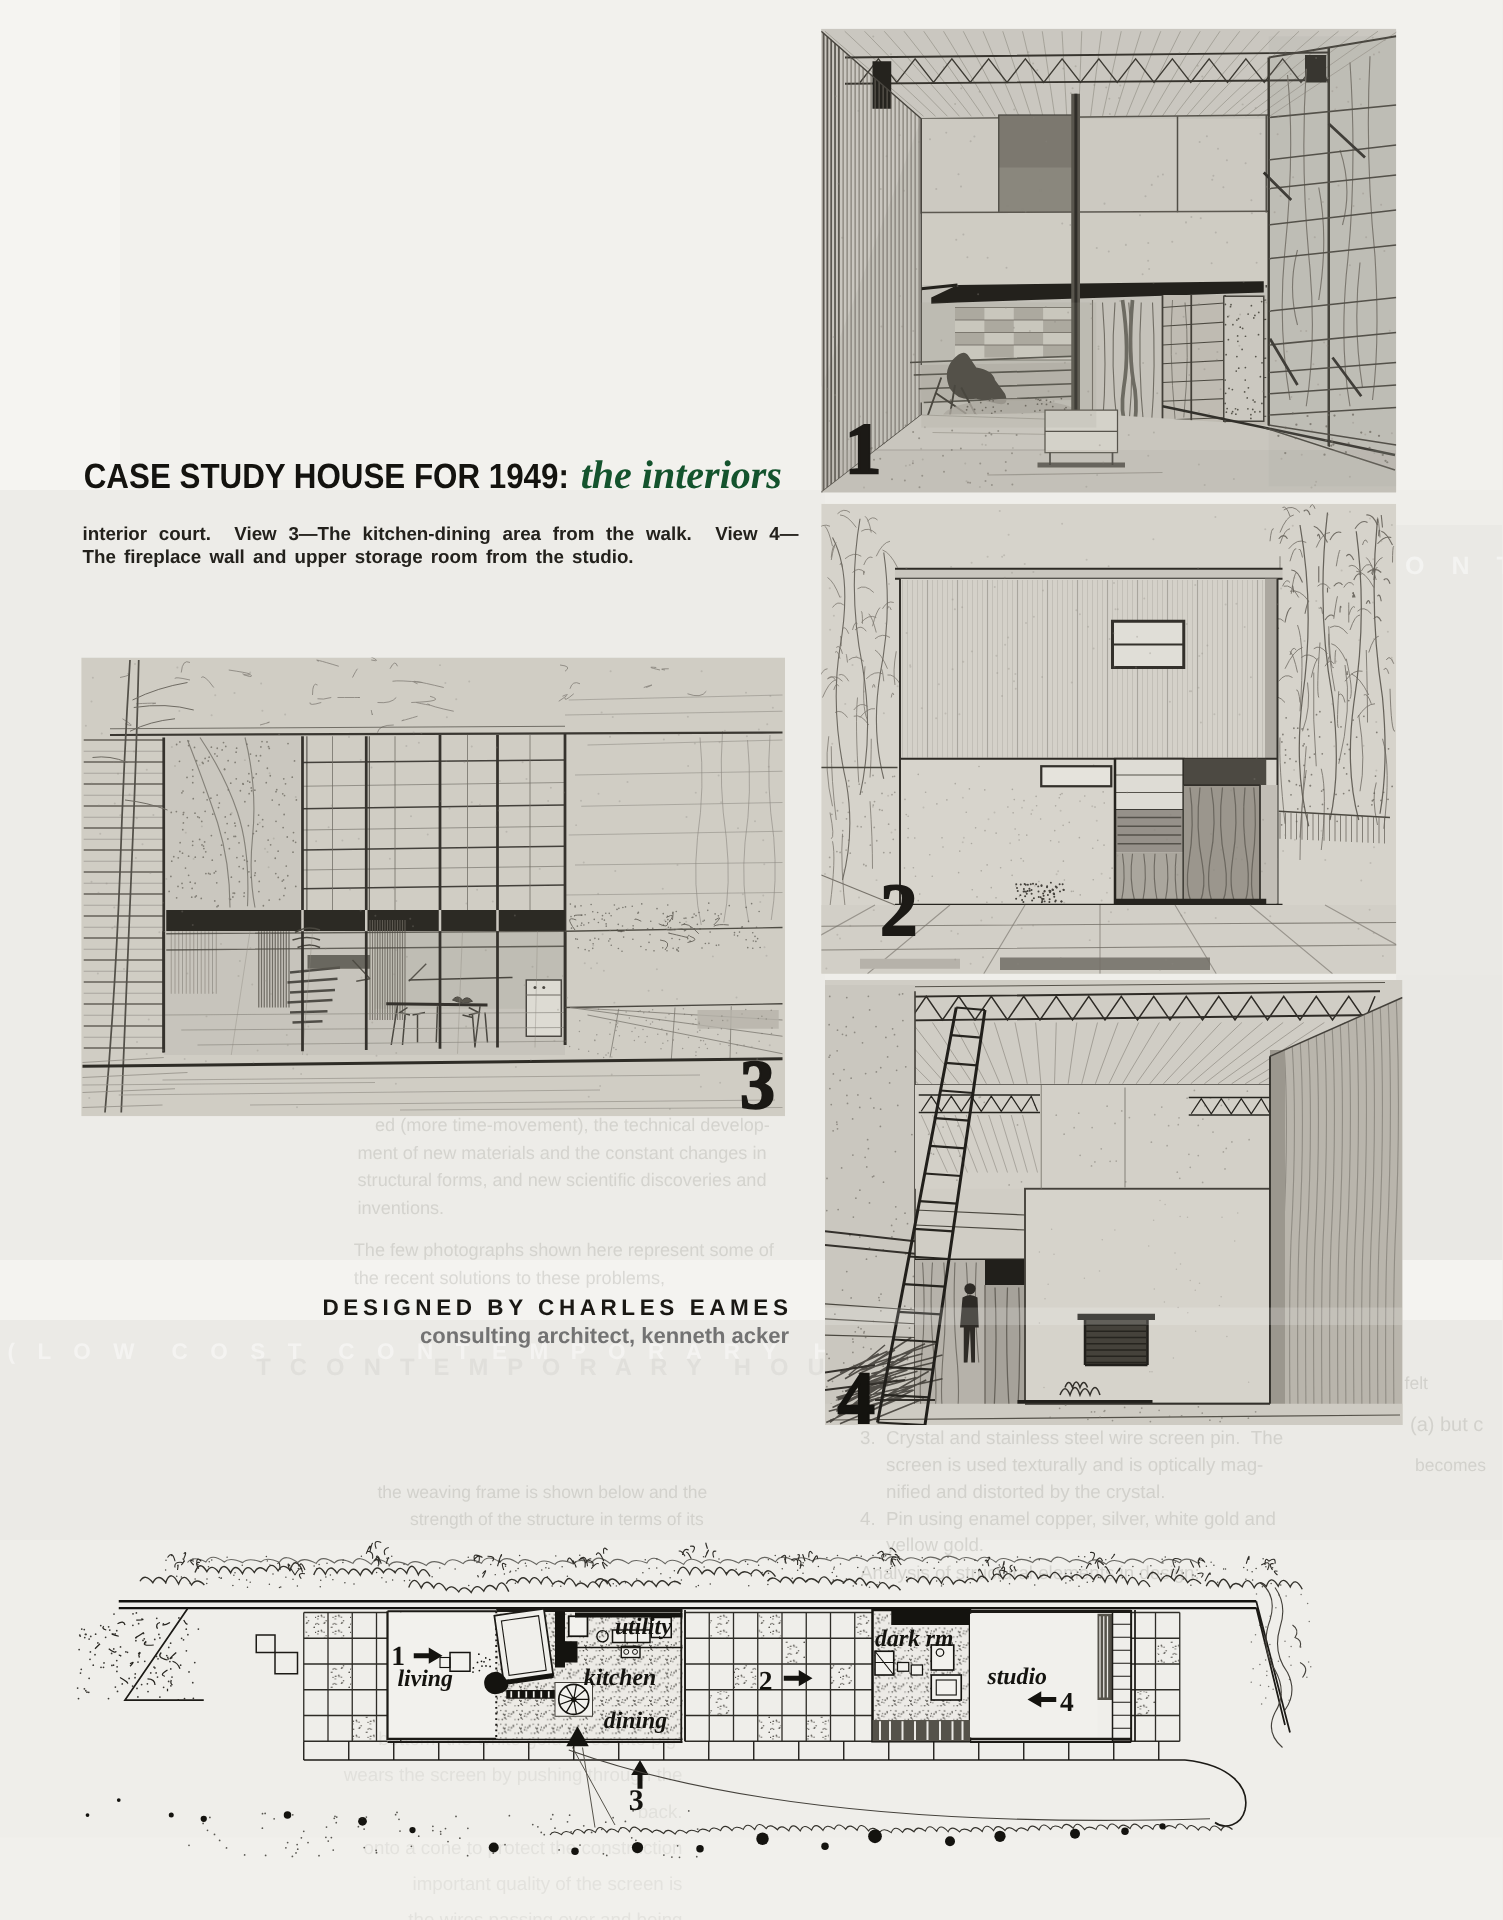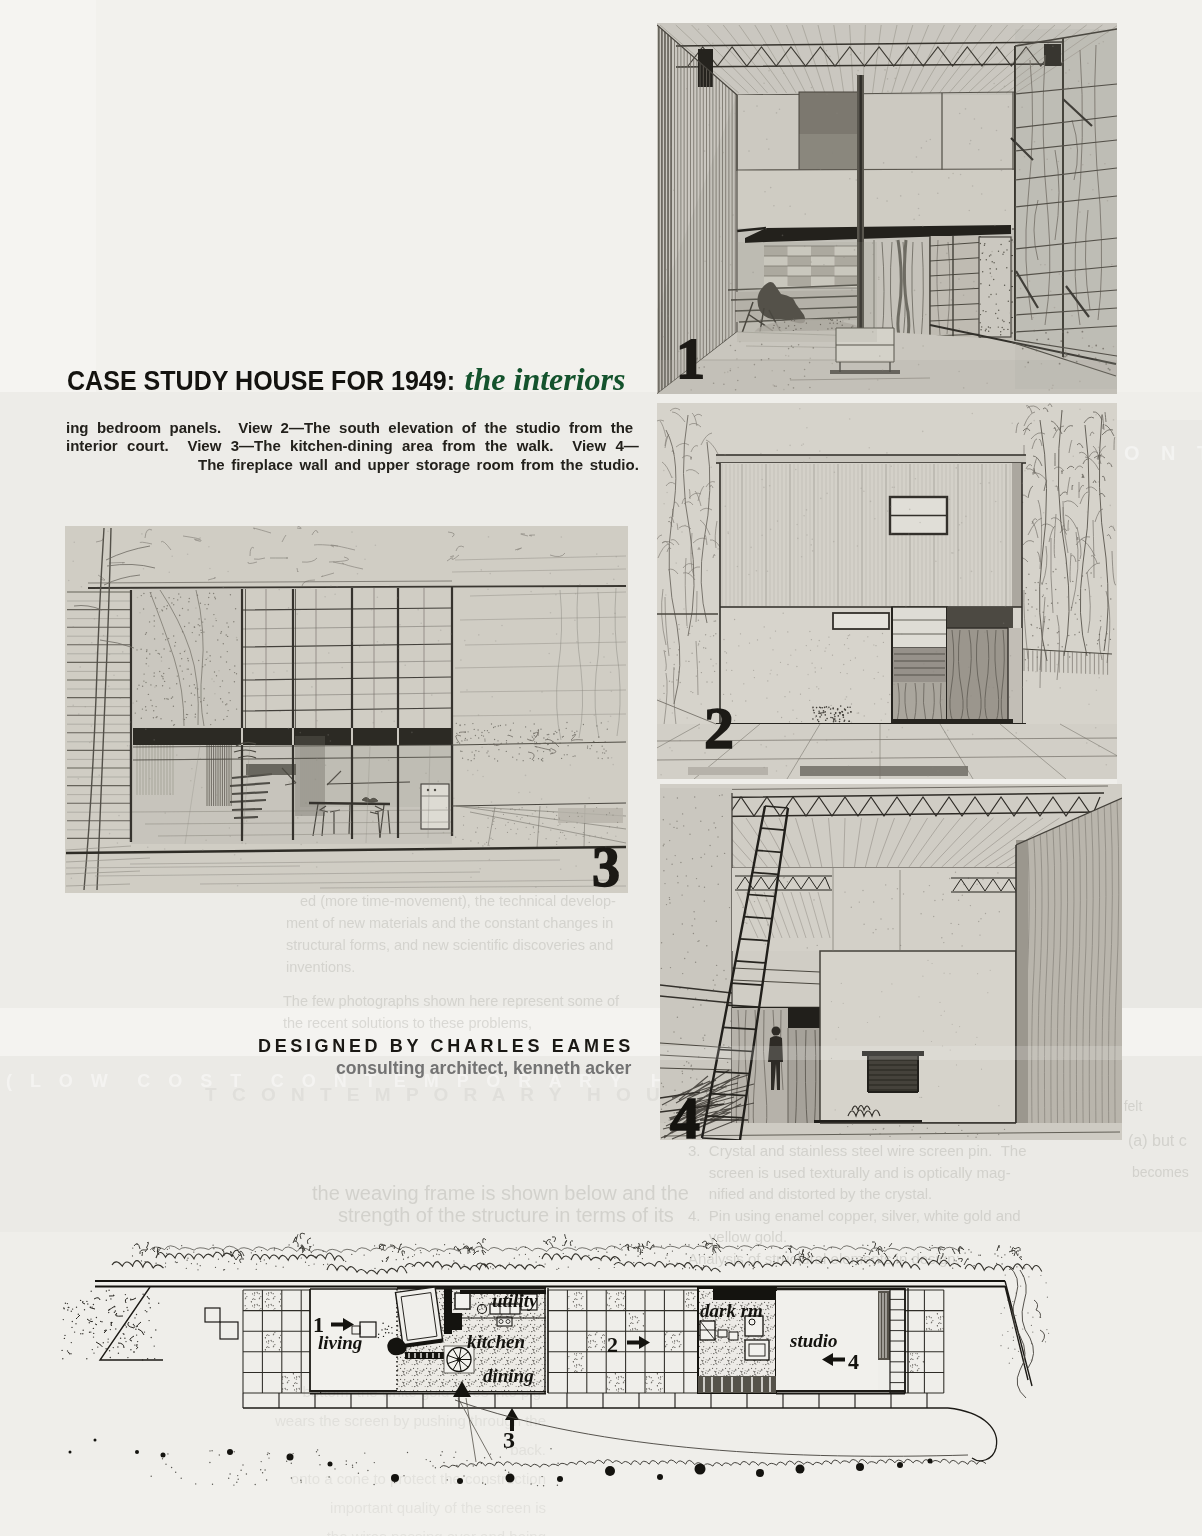--- a/index.html
+++ b/index.html
@@ -20,23 +20,22 @@
 <div class="abs" style="left:0;top:1008px;width:1202px;height:48px;background:#f4f3f0;"></div>
 <div class="abs" style="left:0;top:1056px;width:1202px;height:176px;background:#ebeae6;"></div>
 <div class="abs" style="left:0;top:1232px;width:1202px;height:238px;background:#efeeea;"></div>
 <div class="abs" style="left:0;top:1470px;width:1202px;height:66px;background:#f1f0ec;"></div>
 
 <div class="abs" style="left:67px;top:363px;white-space:nowrap;line-height:1;">
   <span style="display:inline-block;transform:scaleX(0.895);transform-origin:0 0;font-weight:bold;font-size:28px;color:#14130f;">CASE STUDY HOUSE FOR 1949:</span><span style="display:inline-block;font-family:'Liberation Serif',serif;font-style:italic;font-weight:bold;font-size:32px;color:#14532d;margin-left:-36px;">the interiors</span>
 </div>
 
 <div class="abs" style="left:66px;top:419px;font-weight:bold;font-size:15px;line-height:18.3px;color:#23211c;white-space:nowrap;">
-<span style="display:block;word-spacing:4.3px;">ing bedroom panels.&nbsp;&nbsp;View 2—The south elevation of the studio from the</span>
 <span style="display:block;word-spacing:5.2px;">interior court.&nbsp;&nbsp;View 3—The kitchen-dining area from the walk.&nbsp;&nbsp;View 4—</span>
-<span style="display:block;word-spacing:2.4px;text-align:right;">The fireplace wall and upper storage room from the studio.</span>
+<span style="display:block;word-spacing:2.4px;">The fireplace wall and upper storage room from the studio.</span>
 </div>
 
 <div class="abs" style="left:258px;top:1036px;font-weight:bold;font-size:18px;letter-spacing:3.65px;color:#1a1814;white-space:nowrap;">DESIGNED BY CHARLES EAMES</div>
 
 <div class="abs" style="left:336px;top:1058px;font-weight:bold;font-size:17.6px;color:#737373;white-space:nowrap;">consulting architect, kenneth acker</div>
 
 <div class="faint" style="position:absolute;left:300px;top:890px;font-size:14.5px;line-height:22px;">ed (more time-movement), the technical develop-<br>
 <span style="margin-left:-14px;margin-top:17px;">ment of new materials and the constant changes in</span><br>
 <span style="margin-left:-14px;">structural forms, and new scientific discoveries and</span><br>
 <span style="margin-left:-14px;">inventions.</span></div>
@@ -45,21 +44,21 @@
 <div class="ghost" style="position:absolute;left:6px;top:1071px;font-size:18px;letter-spacing:6.5px;white-space:nowrap;">( L O W &nbsp;C O S T &nbsp;C O N T E M P O R A R Y &nbsp;H O U</div>
 <div style="position:absolute;left:205px;top:1084px;font-size:19px;letter-spacing:5px;white-space:nowrap;font-weight:bold;color:rgba(150,147,140,0.12);">T C O N T E M P O R A R Y&nbsp;&nbsp;H O U S E&nbsp;&nbsp;B</div>
 
 <div class="faint" style="position:absolute;left:688px;top:1140px;font-size:15px;line-height:21.5px;">3.&nbsp;&nbsp;Crystal and stainless steel wire screen pin.&nbsp;&nbsp;The<br>
 &nbsp;&nbsp;&nbsp;&nbsp;&nbsp;screen is used texturally and is optically mag-<br>
 &nbsp;&nbsp;&nbsp;&nbsp;&nbsp;nified and distorted by the crystal.<br>
 4.&nbsp;&nbsp;Pin using enamel copper, silver, white gold and<br>
 &nbsp;&nbsp;&nbsp;&nbsp;&nbsp;yellow gold.<br>
 Analysis of structural elements in design:</div>
 
-<div class="faint" style="position:absolute;left:312px;top:1182px;font-size:20px;line-height:22px;">the weaving frame is shown below and the<br><span style="margin-left:26px;">strength of the structure in terms of its</span></div>
+<div class="faint" style="position:absolute;left:302px;top:1182px;font-size:14px;line-height:22px;">the weaving frame is shown below and the<br><span style="margin-left:26px;">strength of the structure in terms of its</span></div>
 
 <div class="faint" style="position:absolute;left:240px;top:1290px;width:306px;font-size:15px;line-height:29px;text-align:right;opacity:0.55;">frame to accomp-<br>great possibilities<br>me, the circular opening<br>bottom, the white gold wires into pig-<br>wears the screen by pushing through the back.<br>onto a cone to protect the construction<br>important quality of the screen is<br>the wires passing over and being<br>visible through it.</div>
 
 <div class="ghost" style="position:absolute;left:1124px;top:442px;font-size:20px;letter-spacing:8px;">O N T</div>
 <div class="faint" style="position:absolute;left:1112px;top:1098px;font-size:14px;">a felt</div>
 <div class="faint" style="position:absolute;left:1128px;top:1132px;font-size:16px;">(a) but c</div>
 <div class="faint" style="position:absolute;left:1132px;top:1164px;font-size:14px;">becomes</div>
 
 <svg class="abs" style="left:657px;top:23px;" width="460" height="371" viewBox="657 23 460 371">
     <rect x="657" y="23" width="460" height="371" fill="#c7c4bd"></rect>

